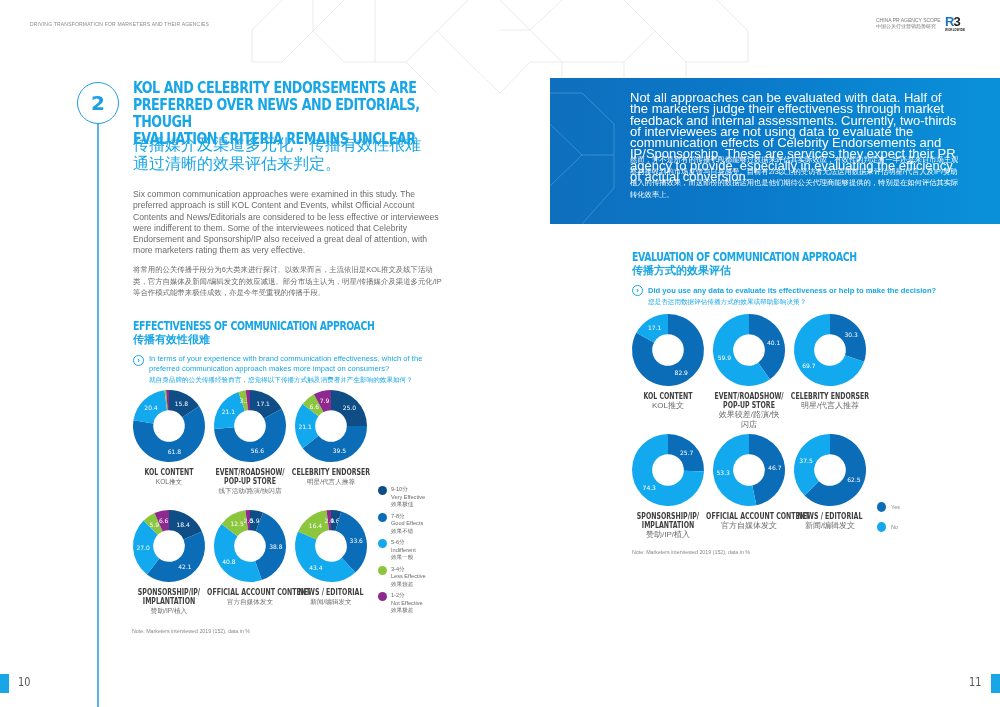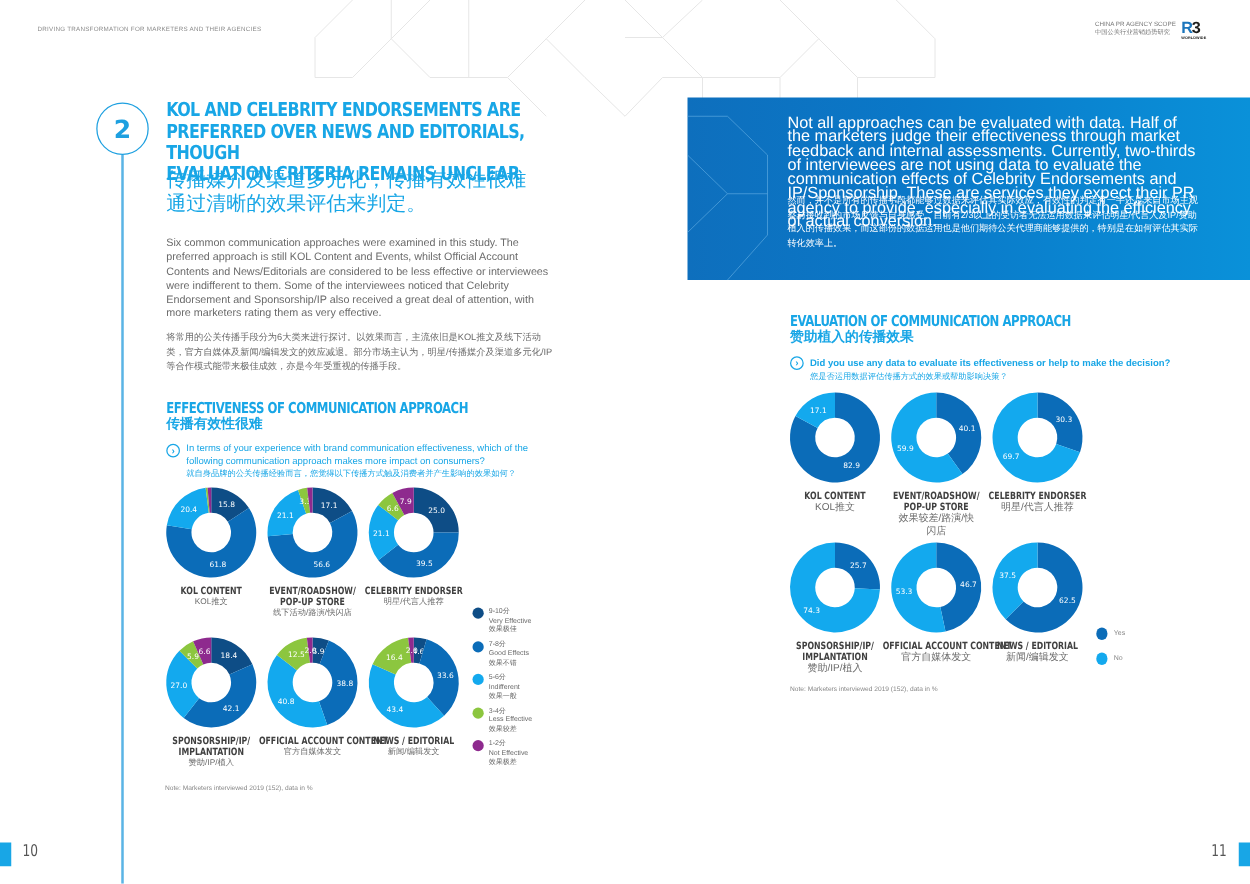--- a/index.html
+++ b/index.html
@@ -88,21 +88,21 @@
   <div>传播媒介及渠道多元化，传播有效性很难</div>
   <div>通过清晰的效果评估来判定。</div>
 </div>
 
 <p class="abs body-en">Six common communication approaches were examined in this study. The preferred approach is still KOL Content and Events, whilst Official Account Contents and News/Editorials are considered to be less effective or interviewees were indifferent to them. Some of the interviewees noticed that Celebrity Endorsement and Sponsorship/IP also received a great deal of attention, with more marketers rating them as very effective.</p>
 <p class="abs body-cn">将常用的公关传播手段分为6大类来进行探讨。以效果而言，主流依旧是KOL推文及线下活动类，官方自媒体及新闻/编辑发文的效应减退。部分市场主认为，明星/传播媒介及渠道多元化/IP等合作模式能带来极佳成效，亦是今年受重视的传播手段。</p>
 
 <div class="abs sec-title" style="left:133px; top:320px;">EFFECTIVENESS OF COMMUNICATION APPROACH</div>
 <div class="abs sec-title-cn" style="left:133px; top:333px;">传播有效性很难</div>
 <div class="abs q-icon" style="left:133px; top:355px;">›</div>
-<div class="abs q-text" style="left:149px; top:354px; width:300px;">In terms of your experience with brand communication effectiveness, which of the following communication approach makes more impact on consumers?</div>
+<div class="abs q-text" style="left:149px; top:354px; width:300px;">In terms of your experience with brand communication effectiveness, which of the preferred communication approach makes more impact on consumers?</div>
 <div class="abs q-text-cn" style="left:149px; top:375px; width:300px;">就自身品牌的公关传播经验而言，您觉得以下传播方式触及消费者并产生影响的效果如何？</div>
 
 <div id="left-charts">
     <div class="donut" style="left: 133px; top: 390px;"><svg width="72" height="72">
         <path d="M36 0 A36 36 0 0 1 66.1510094415171 16.32980351756631 L49.266444154267525 27.345113547729177 A15.84 15.84 0 0 0 36 20.16 Z" fill="#0e4d86"></path>
         <text x="48.34409423907298" y="15.70812123986078" text-anchor="middle" class="seg-label-sm">15.8</text>
         <path d="M66.1510094415171 16.32980351756631 A36 36 0 1 1 0.4793060085167511 30.14506205298418 L20.37089464374737 33.42382730331304 A15.84 15.84 0 1 0 49.266444154267525 27.345113547729177 Z" fill="#0b6cb8"></path>
         <text x="41.335958819315316" y="63.864817040116236" text-anchor="middle" class="seg-label-sm">61.8</text>
         <path d="M0.4793060085167511 30.14506205298418 A36 36 0 0 1 31.488003591685064 0.28387075267879425 L34.01472158034143 20.284903131178673 A15.84 15.84 0 0 0 20.37089464374737 33.42382730331304 Z" fill="#13a9ee"></path>
         <text x="18.0205063133321" y="19.829590074905447" text-anchor="middle" class="seg-label-sm">20.4</text>
@@ -247,21 +247,21 @@
   <svg width="450" height="146" style="position:absolute;left:0;top:0">
     <g stroke="#5aa7e0" stroke-width="0.7" fill="none" opacity="0.8">
       <path d="M0 15 L32 15 L64 46 L64 110 L32 146 M0 46 L32 77 L0 108 M32 77 L64 77"></path>
     </g>
   </svg>
 </div>
 <p class="abs panel-en">Not all approaches can be evaluated with data. Half of the marketers judge their effectiveness through market feedback and internal assessments. Currently, two-thirds of interviewees are not using data to evaluate the communication effects of Celebrity Endorsements and IP/Sponsorship. These are services they expect their PR agency to provide, especially in evaluating the efficiency of actual conversion.</p>
 <p class="abs panel-cn">然而，并不是所有的传播手段都能够过数据来评估其实际效应，有效性的判定有一半还是来自市场主观察与接收到的市场反馈与自身感受。目前有2/3以上的受访者无法运用数据来评估明星/代言人及IP/赞助植入的传播效果，而这部份的数据运用也是他们期待公关代理商能够提供的，特别是在如何评估其实际转化效率上。</p>
 
 <div class="abs sec-title" style="left:632px; top:251px;">EVALUATION OF COMMUNICATION APPROACH</div>
-<div class="abs sec-title-cn" style="left:632px; top:264px;">赞助植入的传播效果</div>
+<div class="abs sec-title-cn" style="left:632px; top:264px;">传播方式的效果评估</div>
 <div class="abs q-icon" style="left:632px; top:285px;">›</div>
 <div class="abs q-text" style="left:648px; top:286px; width:300px;font-weight:bold;">Did you use any data to evaluate its effectiveness or help to make the decision?</div>
 <div class="abs q-text-cn" style="left:648px; top:297px; width:300px;">您是否运用数据评估传播方式的效果或帮助影响决策？</div>
 
 <div id="right-charts">
     <div class="donut" style="left: 632px; top: 314px;"><svg width="72" height="72">
         <path d="M36 0 A36 36 0 1 1 4.344612833139976 18.855424667954193 L22.07162964658159 28.456386853899843 A15.84 15.84 0 1 0 36 20.16 Z" fill="#0b6cb8"></path>
         <text x="49.26437856296382" y="60.76887202662914" text-anchor="middle" class="seg-label-sm">82.9</text>
         <path d="M4.344612833139976 18.855424667954193 A36 36 0 0 1 35.99999999999999 0 L35.99999999999999 20.16 A15.84 15.84 0 0 0 22.07162964658159 28.456386853899843 Z" fill="#13a9ee"></path>
         <text x="22.735621437036166" y="16.231127973370864" text-anchor="middle" class="seg-label-sm">17.1</text>

